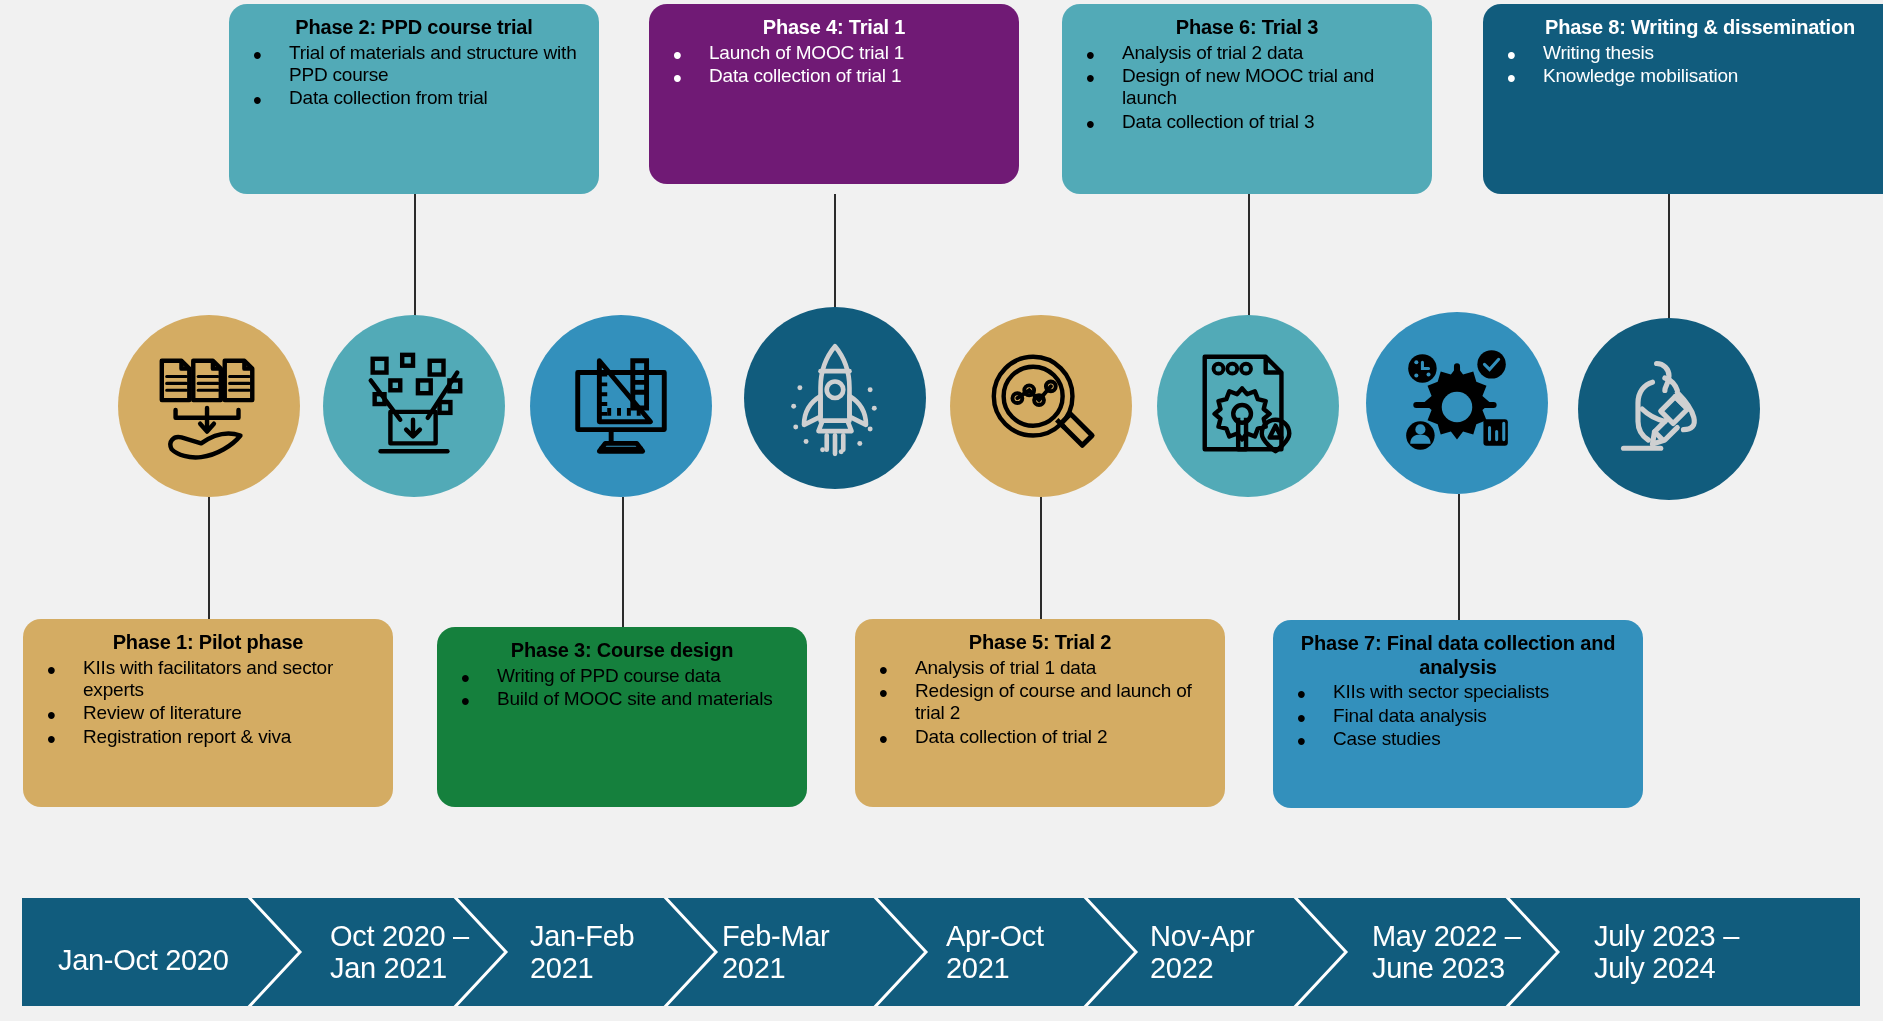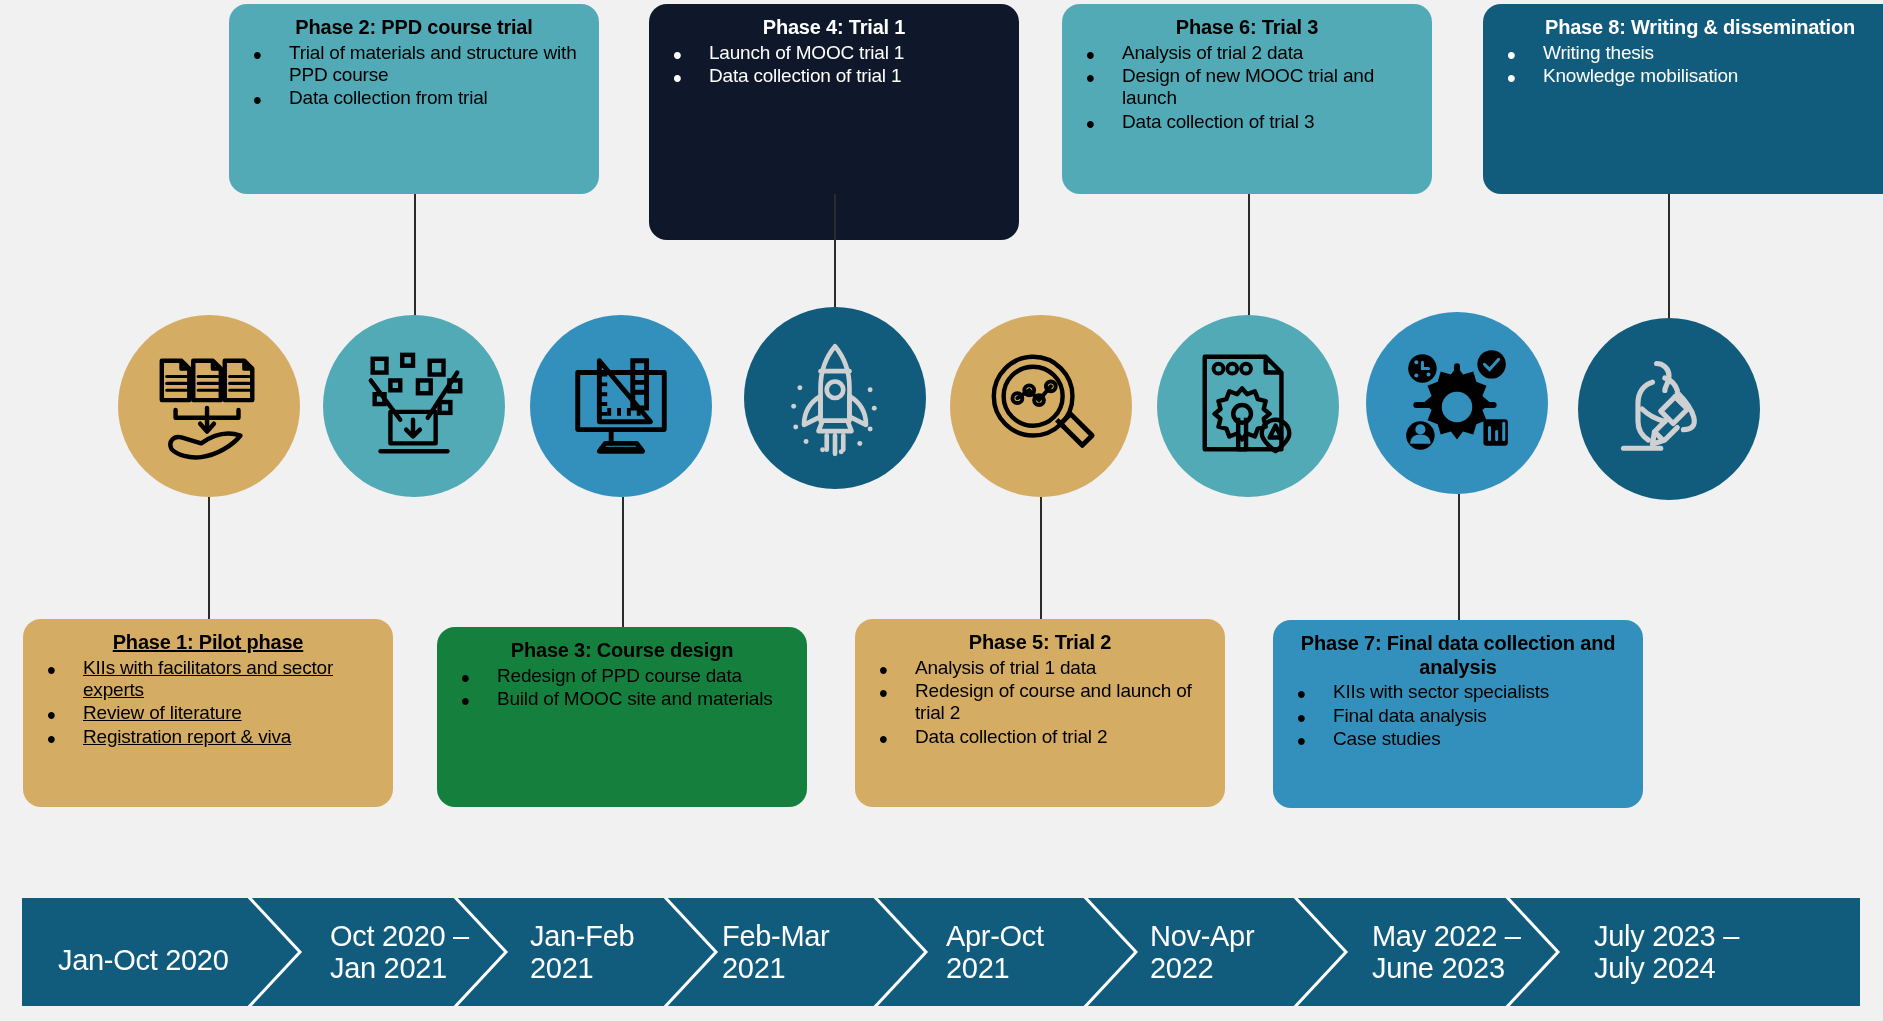--- a/index.html
+++ b/index.html
@@ -110,21 +110,21 @@
 <div id="canvas">
 
   <div class="phase-box" style="left:229px; top:4px; width:370px; height:190px; background:#52AAB7;">
     <div class="phase-title text-dark">Phase 2: PPD course trial</div>
     <ul class="phase-list text-dark">
       <li>Trial of materials and structure with PPD course</li>
       <li>Data collection from trial</li>
     </ul>
   </div>
 
-  <div class="phase-box" style="left:649px; top:4px; width:370px; height:236px; background:#0f172a;">
+  <div class="phase-box" style="left:649px; top:4px; width:370px; height:180px; background:#701a75;">
     <div class="phase-title text-light">Phase 4: Trial 1</div>
     <ul class="phase-list text-light">
       <li>Launch of MOOC trial 1</li>
       <li>Data collection of trial 1</li>
     </ul>
   </div>
 
   <div class="phase-box" style="left:1062px; top:4px; width:370px; height:190px; background:#52AAB7;">
     <div class="phase-title text-dark">Phase 6: Trial 3</div>
     <ul class="phase-list text-dark">
@@ -332,33 +332,33 @@
         <path d="M16 98h36"></path>
       </g>
     </svg>
   </div>
 
   <div class="connector" style="left:208px; top:497px; height:122px;"></div>
   <div class="connector" style="left:622px; top:497px; height:130px;"></div>
   <div class="connector" style="left:1040px; top:497px; height:122px;"></div>
   <div class="connector" style="left:1458px; top:494px; height:126px;"></div>
 
-  <div class="phase-box" style="left:23px; top:619px; width:370px; height:188px; background:#D4AC63;text-decoration:underline;">
+  <div class="phase-box" style="left:23px; top:619px; width:370px; height:188px; background:#D4AC63;">
     <div class="phase-title text-dark">Phase 1: Pilot phase</div>
     <ul class="phase-list text-dark">
       <li>KIIs with facilitators and sector experts</li>
       <li>Review of literature</li>
       <li>Registration report &amp; viva</li>
     </ul>
   </div>
 
   <div class="phase-box" style="left:437px; top:627px; width:370px; height:180px; background:#15803d;">
     <div class="phase-title text-dark">Phase 3: Course design</div>
     <ul class="phase-list text-dark">
-      <li>Redesign of PPD course data</li>
+      <li>Writing of PPD course data</li>
       <li>Build of MOOC site and materials</li>
     </ul>
   </div>
 
   <div class="phase-box" style="left:855px; top:619px; width:370px; height:188px; background:#D4AC63;">
     <div class="phase-title text-dark">Phase 5: Trial 2</div>
     <ul class="phase-list text-dark">
       <li>Analysis of trial 1 data</li>
       <li>Redesign of course and launch of trial 2</li>
       <li>Data collection of trial 2</li>

